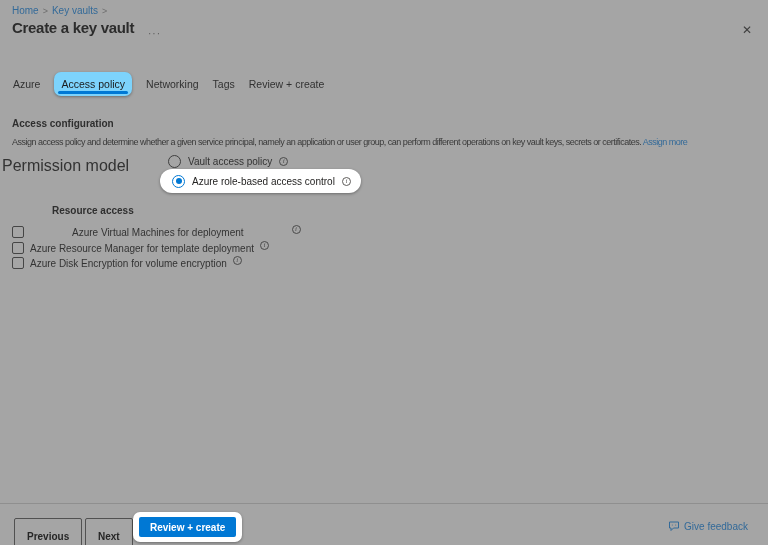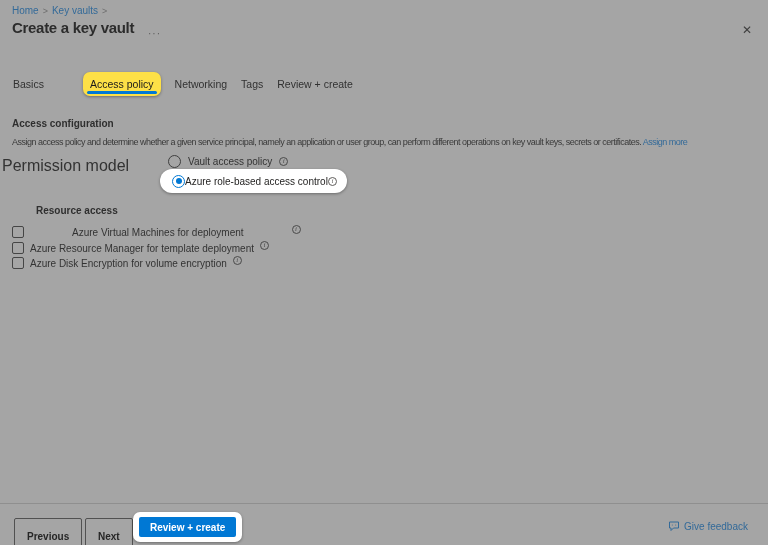--- a/index.html
+++ b/index.html
@@ -20,57 +20,57 @@
 
   
   .page-title { top:19px; left:12px; font-size:15px; font-weight:700; letter-spacing:-0.3px; color:#2c2c2c; }
   .more-dots { top:28px; left:148px; font-size:10px; color:#5b5b5b; letter-spacing:1px; cursor:pointer; }
   .close-x { top:24px; left:742px; font-size:12px; color:#3e3e3e; cursor:pointer; line-height:1; }
 
   
   .tabbar { top:72px; left:13px; height:24px; display:flex; align-items:center; gap:14px; font-size:10.5px; color:#313131; }
   .tab { cursor:pointer; white-space:nowrap; }
   .tab-hl {
-    background:#fde047; border-radius:7px; height:24px; display:inline-flex; align-items:center;
-    padding:0 7px; position:relative; box-shadow:0 1px 3px rgba(0,0,0,0.35);margin-left:25px;
+    background:#7dd3fc; border-radius:7px; height:24px; display:inline-flex; align-items:center;
+    padding:0 7px; position:relative; box-shadow:0 1px 3px rgba(0,0,0,0.35);
   }
   .tab-hl .tab { color:#1b1b1b; font-weight:400; }
   .tab-underline { position:absolute; left:4px; right:4px; bottom:2px; height:3px; background:#0078d4; border-radius:2px; }
 
   
   .sec-heading { font-size:10px; font-weight:700; color:#2f2f2f; }
   .h-access { top:118px; left:12px; }
   .description { top:137px; left:12px; font-size:9px; letter-spacing:-0.5px; color:#3a3a3a; white-space:nowrap; }
   .learn-more { color:#336a99; cursor:pointer; }
 
   .perm-label { top:157px; left:2px; font-size:16px; }
 
   .radio-row { display:flex; align-items:center; gap:7px; font-size:10px; }
   .radio-row-dim { top:154px; left:168px; height:15px; color:#333; cursor:pointer; }
   .radio-circle { width:13px; height:13px; border:1px solid #3f3f3f; border-radius:50%; background:transparent; flex:0 0 auto; }
   .radio-hl {
-    top:169px; left:160px; height:24px; display:inline-flex; align-items:center; 
+    top:169px; left:160px; height:24px; display:inline-flex; align-items:center; gap:7px;
     background:#fff; border-radius:12px; padding:0 10px 0 12px; box-shadow:0 1px 3px rgba(0,0,0,0.35);
     font-size:10px; color:#252423; cursor:pointer;
   }
   .radio-selected {
     width:13px; height:13px; border:1.5px solid #0078d4; border-radius:50%; background:#fff;
     display:inline-flex; align-items:center; justify-content:center; flex:0 0 auto;
   }
   .radio-selected .dot { width:6px; height:6px; border-radius:50%; background:#0078d4; }
 
   .info-icon {
     display:inline-flex; width:9px; height:9px; border:1px solid currentColor; border-radius:50%;
     align-items:center; justify-content:center; font-size:7px; line-height:1; flex:0 0 auto;
     color:#4a4a4a; cursor:pointer; font-family:"Liberation Serif", serif; font-style:italic;
   }
   .info-lite { color:#5f5d5b; }
   .raised { position:relative; top:-3px; }
 
-  .h-resource { top:205px; left:12px;padding-left:24px; }
+  .h-resource { top:205px; left:28px;padding-left:24px; }
   .check-row { left:12px; display:flex; align-items:center; gap:6px; font-size:10px; color:#333; cursor:pointer; }
   .cr-0 { top:226px;gap:48px; } .cr-1 { top:242px; } .cr-2 { top:257px; }
   .checkbox { width:12px; height:12px; border:1px solid #454545; border-radius:2px; background:transparent; flex:0 0 auto; }
 
   
   .footer-divider { top:503px; left:0; width:768px; border-top:1px solid #8f8f8f; }
   .btn-outline {
     top:518px; height:36px; display:inline-flex; align-items:center; justify-content:center;
     border:1px solid #515151; border-radius:2px; background:transparent; color:#262626;
     font-size:10px; font-weight:700; padding:0 12px; cursor:pointer; font-family:inherit;
@@ -96,21 +96,21 @@
   <span class="crumb-sep">&gt;</span>
   <a class="crumb-link">Key vaults</a>
   <span class="crumb-sep">&gt;</span>
 </nav>
 
 <h1 class="abs page-title">Create a key vault</h1>
 <span class="abs more-dots">···</span>
 <span class="abs close-x">✕</span>
 
 <div class="abs tabbar">
-  <span class="tab">Basics</span>
+  <span class="tab">Azure</span>
   <span class="tab-hl">
     <span class="tab">Access policy</span>
     <span class="tab-underline"></span>
   </span>
   <span class="tab">Networking</span>
   <span class="tab">Tags</span>
   <span class="tab">Review + create</span>
 </div>
 
 <h3 class="abs sec-heading h-access">Access configuration</h3>

